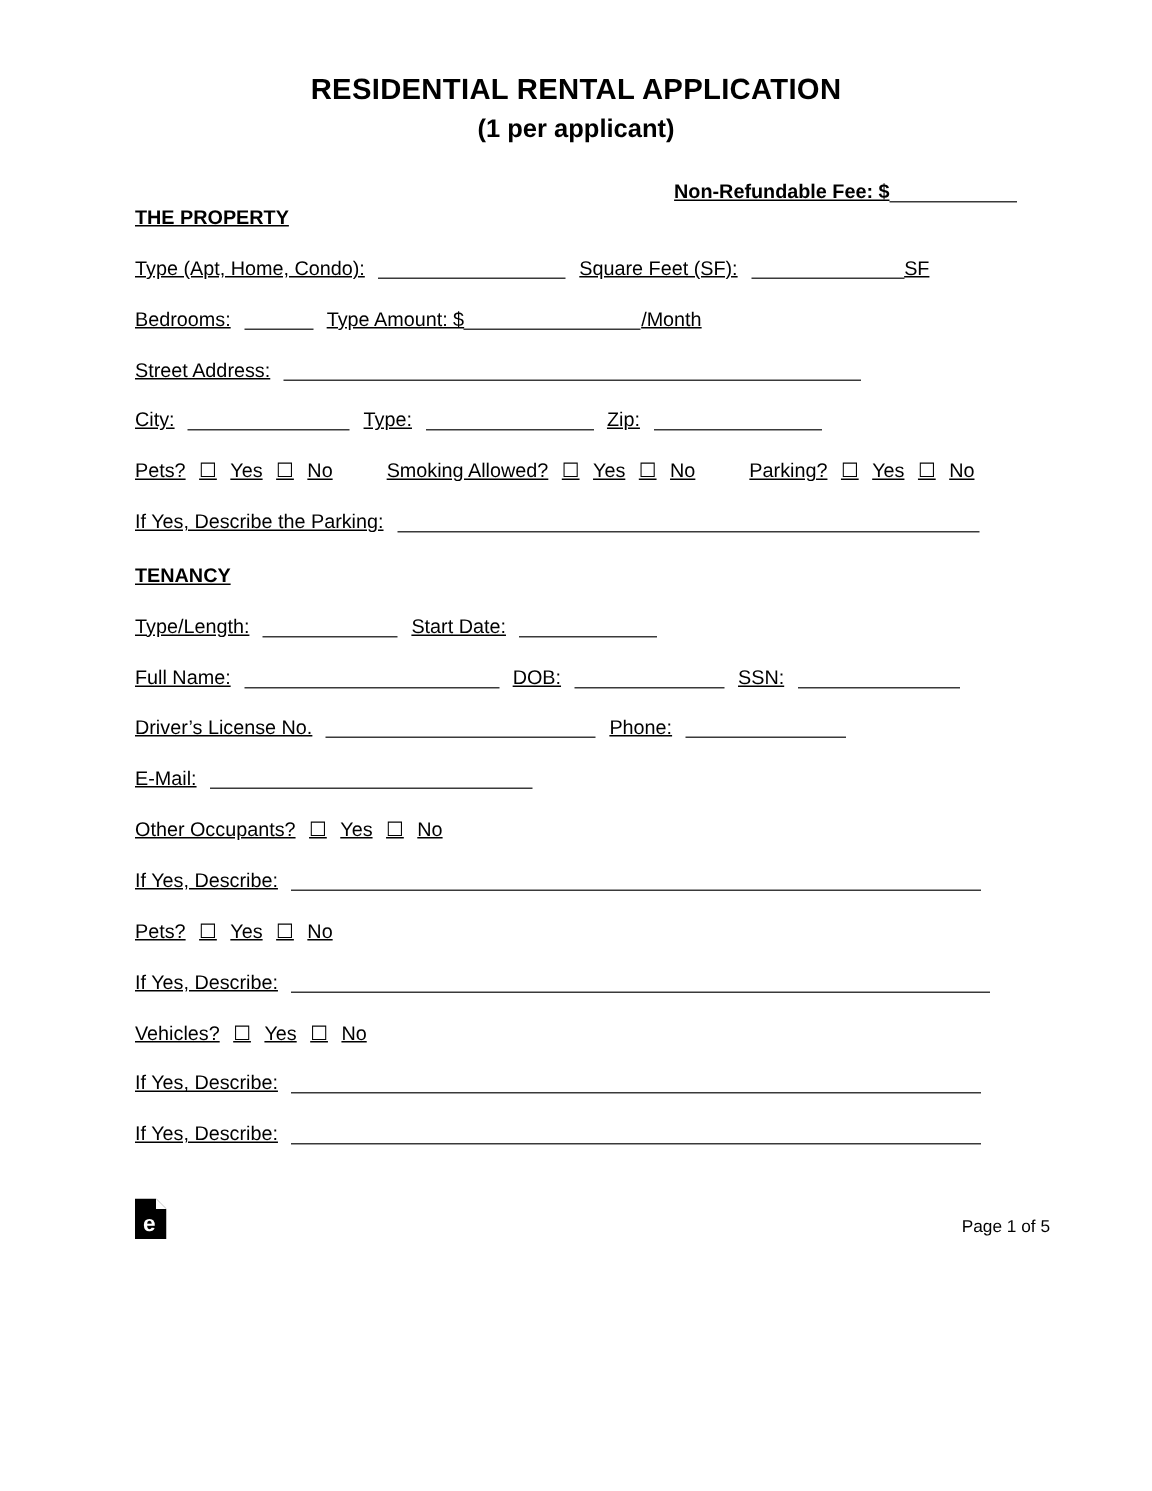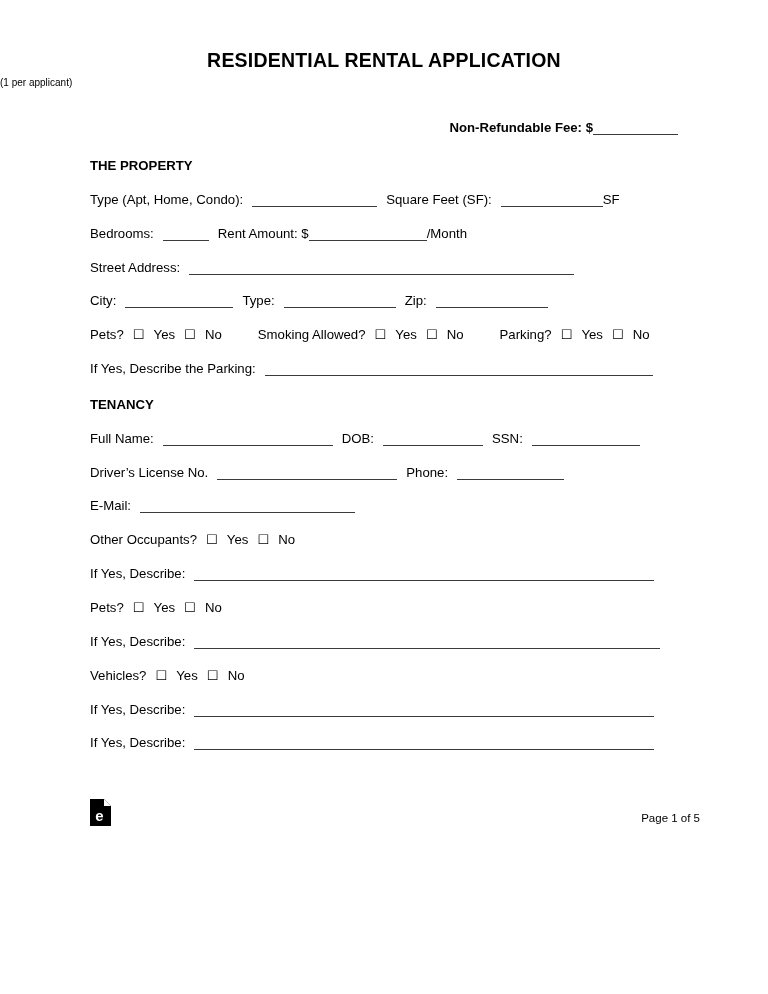--- a/index.html
+++ b/index.html
@@ -27,47 +27,49 @@
   .title {
     text-align: center;
     font-size: 19.5px;
     font-weight: bold;
     letter-spacing: 0.2px;
     margin: 0;
     padding-top: 50px;
     line-height: 1.1;
   }
   .subtitle {
-    font-size: 10px;
-    font-weight: normal;
+    text-align: center;
+    font-size: 17px;
+    font-weight: bold;
     margin: 0;
     padding-top: 6px;
     line-height: 1.1;
   }
 
   
   .content {
     position: absolute;
     left: 90px;
     top: 0;
     width: 588px;
+    text-decoration: underline;
   }
 
   .fee-row {
     text-align: right;
     font-size: 13.2px;
     font-weight: bold;
     margin-top: 120px;
     white-space: nowrap;
   }
 
   .section-head {
     font-size: 13.2px;
     font-weight: bold;
-    margin-top: 23px;
+    margin-top: 2px;
     line-height: 1.2;
   }
 
   .row {
     font-size: 13.2px;
     line-height: 1.2;
     margin-top: 18px;
     white-space: nowrap;
   }
 
@@ -141,32 +143,33 @@
   <div class="subtitle">(1 per applicant)</div>
 
   <div class="content">
 
     <div class="fee-row"><span>Non-Refundable Fee: $</span><span class="ul w-fee"></span></div>
 
     <div class="section-head">THE PROPERTY</div>
 
     <div class="row"><span>Type (Apt, Home, Condo):</span><span class="gap-sm"></span><span class="ul w-type"></span><span class="gap-sm"></span><span>Square Feet (SF):</span><span class="gap-sm"></span><span class="ul w-sf"></span><span>SF</span></div>
 
-    <div class="row"><span>Bedrooms:</span><span class="gap-sm"></span><span class="ul w-bed"></span><span class="gap-sm"></span><span>Rent Amount: $</span><span class="ul w-rent"></span><span>/Month</span></div>
+    <div class="row"><span>Bedrooms:</span><span class="gap-sm"></span><span class="ul w-bed"></span><span class="gap-sm"></span><span>Type Amount: $</span><span class="ul w-rent"></span><span>/Month</span></div>
 
     <div class="row"><span>Street Address:</span><span class="gap-sm"></span><span class="ul w-street"></span></div>
 
     <div class="row"><span>City:</span><span class="gap-sm"></span><span class="ul w-city"></span><span class="gap-sm"></span><span>Type:</span><span class="gap-sm"></span><span class="ul w-state"></span><span class="gap-sm"></span><span>Zip:</span><span class="gap-sm"></span><span class="ul w-zip"></span></div>
 
     <div class="row"><span>Pets?</span><span class="gap-sm"></span><span class="cb">☐</span><span class="gap-sm"></span><span>Yes</span><span class="gap-sm"></span><span class="cb">☐</span><span class="gap-sm"></span><span>No</span><span class="gap-lg"></span><span>Smoking Allowed?</span><span class="gap-sm"></span><span class="cb">☐</span><span class="gap-sm"></span><span>Yes</span><span class="gap-sm"></span><span class="cb">☐</span><span class="gap-sm"></span><span>No</span><span class="gap-lg"></span><span>Parking?</span><span class="gap-sm"></span><span class="cb">☐</span><span class="gap-sm"></span><span>Yes</span><span class="gap-sm"></span><span class="cb">☐</span><span class="gap-sm"></span><span>No</span></div>
 
     <div class="row"><span>If Yes, Describe the Parking:</span><span class="gap-sm"></span><span class="ul w-park"></span></div>
 
     <div class="section-head" style="margin-top:20px">TENANCY</div>
 
+    <div class="row"><span>Type/Length:</span><span class="gap-sm"></span><span class="ul w-len"></span><span class="gap-sm"></span><span>Start Date:</span><span class="gap-sm"></span><span class="ul w-start"></span></div>
 
 
     <div class="row"><span>Full Name:</span><span class="gap-sm"></span><span class="ul w-name"></span><span class="gap-sm"></span><span>DOB:</span><span class="gap-sm"></span><span class="ul w-dob"></span><span class="gap-sm"></span><span>SSN:</span><span class="gap-sm"></span><span class="ul w-ssn"></span></div>
 
     <div class="row"><span>Driver’s License No.</span><span class="gap-sm"></span><span class="ul w-dl"></span><span class="gap-sm"></span><span>Phone:</span><span class="gap-sm"></span><span class="ul w-phone"></span></div>
 
     <div class="row"><span>E-Mail:</span><span class="gap-sm"></span><span class="ul w-email"></span></div>
 
     <div class="row"><span>Other Occupants?</span><span class="gap-sm"></span><span class="cb">☐</span><span class="gap-sm"></span><span>Yes</span><span class="gap-sm"></span><span class="cb">☐</span><span class="gap-sm"></span><span>No</span></div>
 

